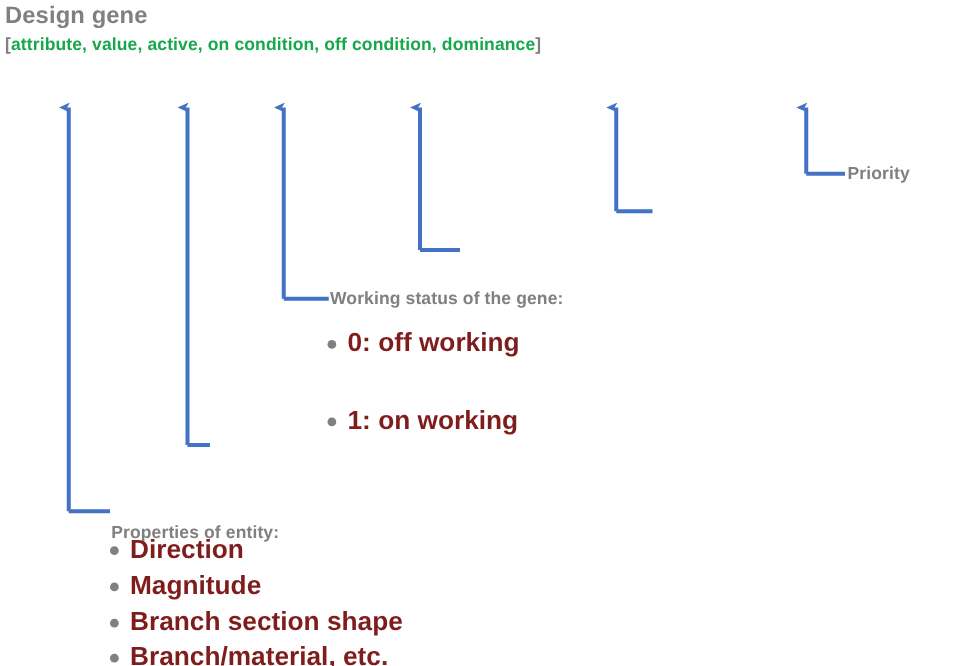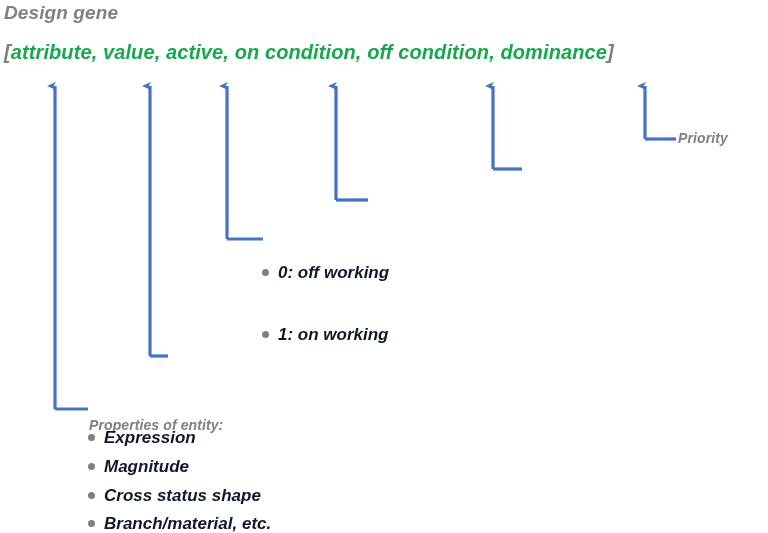--- a/index.html
+++ b/index.html
@@ -13,58 +13,57 @@
     height: 533px;
     position: relative;
     overflow: hidden;
     font-family: "Liberation Sans", sans-serif;
   }
   #canvas {
     position: absolute;
     left: 0; top: 0;
     width: 680px;
     height: 533px;
-    font-style: italic;
   }
   .txt {
     position: absolute;
     white-space: nowrap;
     font-family: "Liberation Sans", sans-serif;
     font-weight: bold;
     color: #808080;
     line-height: 1;
   }
   #title {
     left: 4px;
     top: 3px;
     font-size: 19px;
     letter-spacing: 0.1px;
   }
   #gene-expr {
     left: 4px;
-    top: 42px;
-    font-size: 20px;
+    top: 28px;
+    font-size: 14px;
     letter-spacing: 0.1px;
     text-align: right;
   }
   #gene-expr .gene-token { color: #17a84c; }
   #gene-expr .bracket { color: #808080; }
   #gene-expr .sep { color: #17a84c; }
 
   .label {
     font-size: 14px;
     letter-spacing: 0.1px;
   }
   .bullet-row {
     position: absolute;
     white-space: nowrap;
     font-family: "Liberation Sans", sans-serif;
     font-weight: bold;
-    color: #0f172a;
-    font-size: 17px;
+    color: #7f1d1d;
+    font-size: 21px;
     line-height: 1;
   }
   .bullet-row .dot {
     display: inline-block;
     width: 7px;
     height: 7px;
     border-radius: 50%;
     background: #808080;
     vertical-align: 2px;
     margin-right: 9px;
@@ -117,35 +116,36 @@
     <g>
       <path d="M645,139 L676,139" stroke="#4472c4" stroke-width="3.2" fill="none" stroke-linecap="butt"></path>
       <path d="M645,139 L645,86" stroke="#4472c4" stroke-width="3.2" fill="none" marker-end="url(#arrowhead)"></path>
     </g>
   </svg>
 
   <div class="txt label" style="left:678px; top:131px;">Priority</div>
 
 
 
+  <div class="txt label" style="left:264px; top:231px;">Working status of the gene:</div>
   <div class="bullet-row" style="left:262px; top:264px;">
     <span class="dot"></span><span>0: off working</span>
   </div>
   <div class="bullet-row" style="left:262px; top:292px;margin-top:34px;">
     <span class="dot"></span><span>1: on working</span>
   </div>
 
 
   <div class="txt label" style="left:89px; top:418px;text-align:right;">Properties of entity:</div>
   <div class="bullet-row" style="left:88px; top:429px;">
-    <span class="dot"></span><span>Expression</span>
+    <span class="dot"></span><span>Direction</span>
   </div>
   <div class="bullet-row" style="left:88px; top:458px;">
     <span class="dot"></span><span>Magnitude</span>
   </div>
   <div class="bullet-row" style="left:88px; top:487px;">
-    <span class="dot"></span><span>Cross status shape</span>
+    <span class="dot"></span><span>Branch section shape</span>
   </div>
   <div class="bullet-row" style="left:88px; top:515px;">
     <span class="dot"></span><span>Branch/material, etc.</span>
   </div>
 
 </div>
 
 </body></html>

